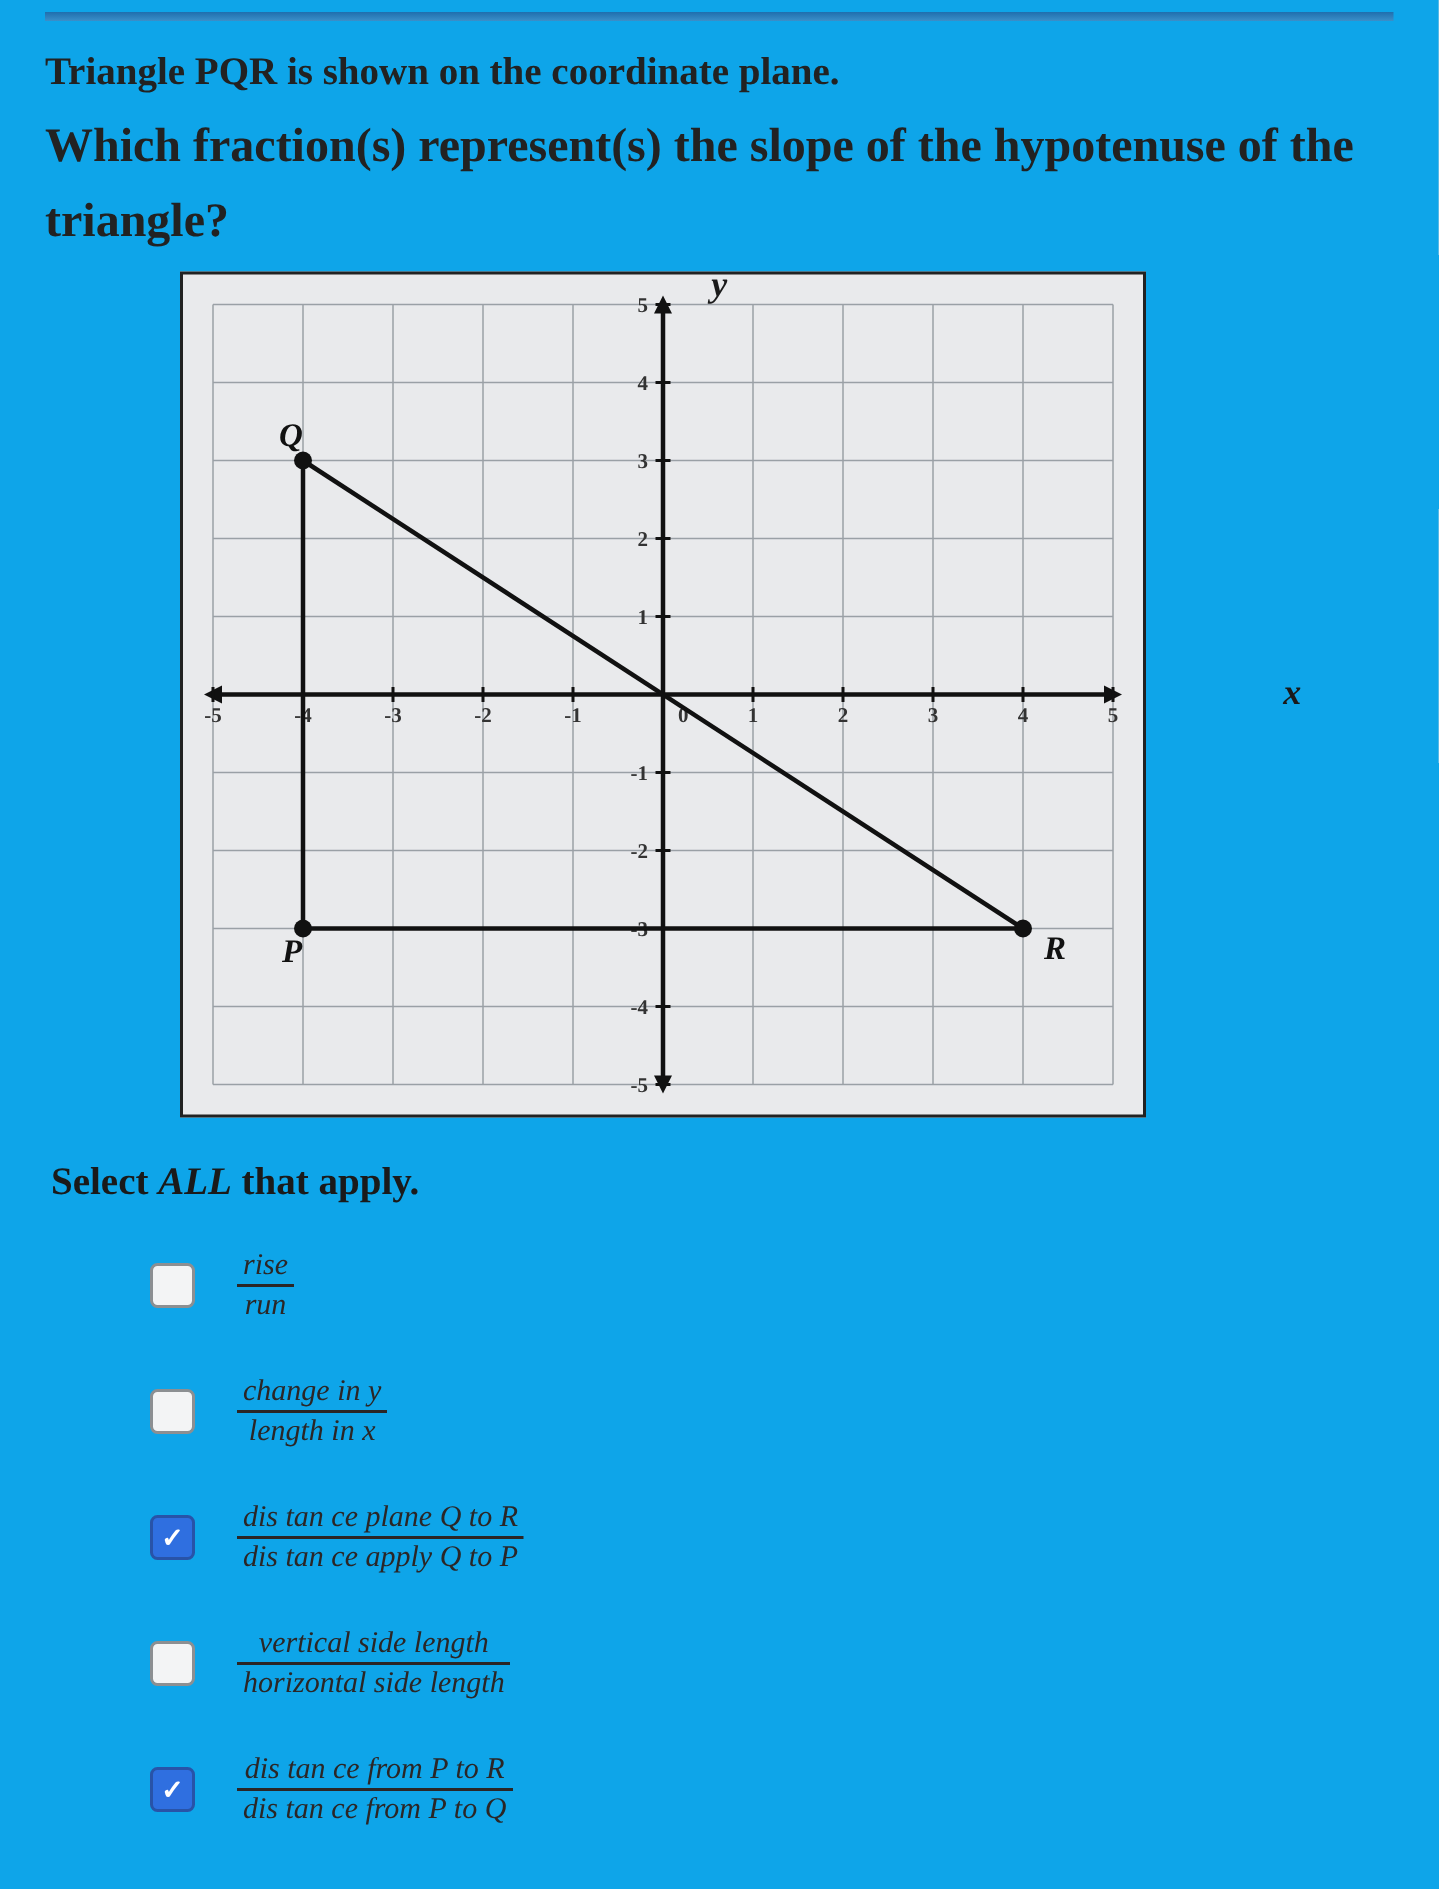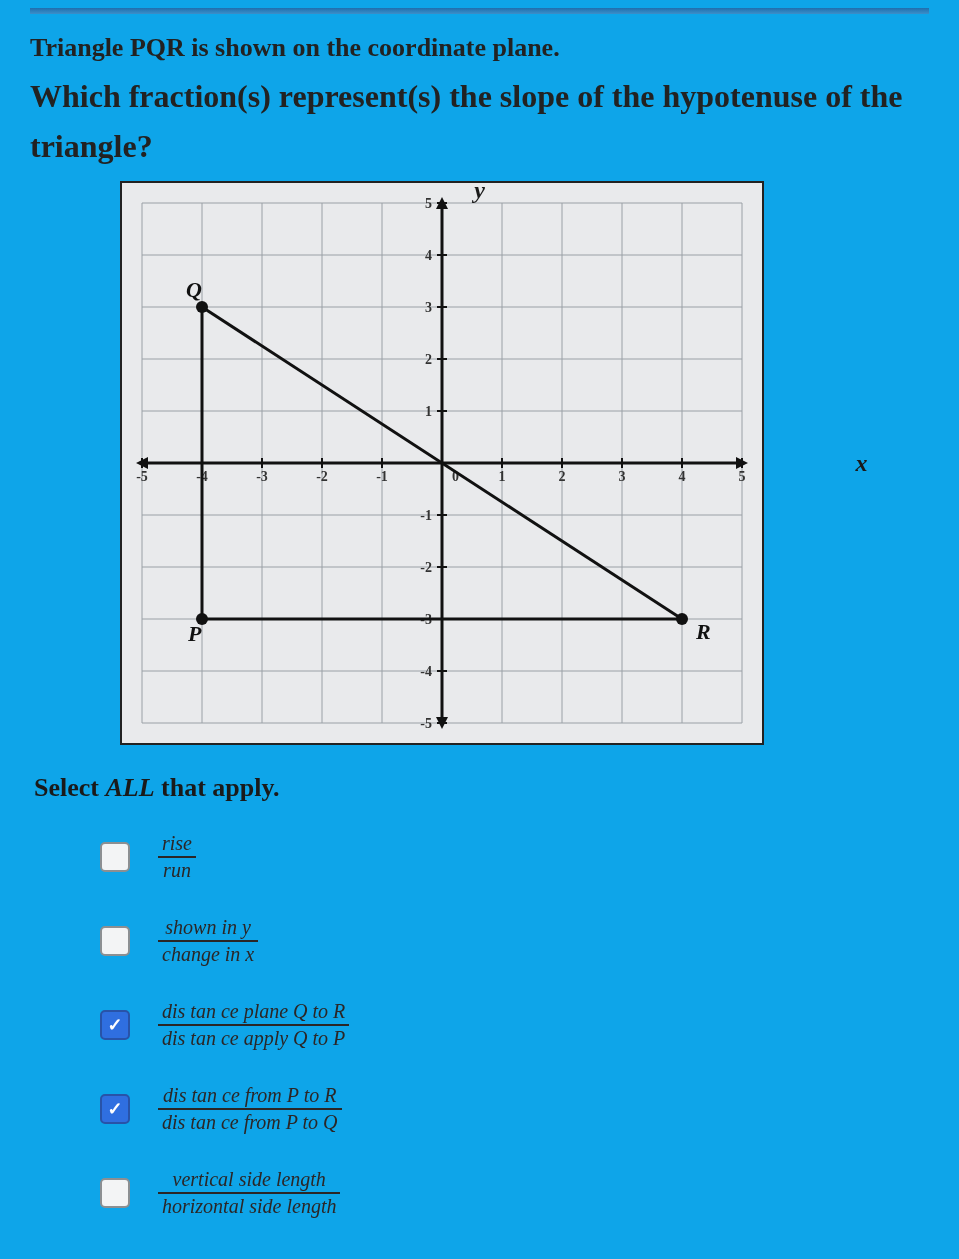--- a/index.html
+++ b/index.html
@@ -224,40 +224,40 @@
     <div class="opt">
       <div class="chk"></div>
       <span class="frac">
         <span class="num">rise</span>
         <span class="den">run</span>
       </span>
     </div>
     <div class="opt">
       <div class="chk"></div>
       <span class="frac">
-        <span class="num">shown in y</span>
-        <span class="den">change in x</span>
+        <span class="num">change in y</span>
+        <span class="den">length in x</span>
       </span>
     </div>
     <div class="opt">
       <div class="chk checked"></div>
       <span class="frac">
         <span class="num">dis tan ce plane Q to R</span>
         <span class="den">dis tan ce apply Q to P</span>
       </span>
     </div>
     <div class="opt">
+      <div class="chk"></div>
+      <span class="frac">
+        <span class="num">vertical side length</span>
+        <span class="den">horizontal side length</span>
+      </span>
+    </div>
+    <div class="opt">
       <div class="chk checked"></div>
       <span class="frac">
         <span class="num">dis tan ce from P to R</span>
         <span class="den">dis tan ce from P to Q</span>
       </span>
     </div>
-    <div class="opt">
-      <div class="chk"></div>
-      <span class="frac">
-        <span class="num">vertical side length</span>
-        <span class="den">horizontal side length</span>
-      </span>
-    </div>
   </div>
 
 </div>
 
 </body></html>

